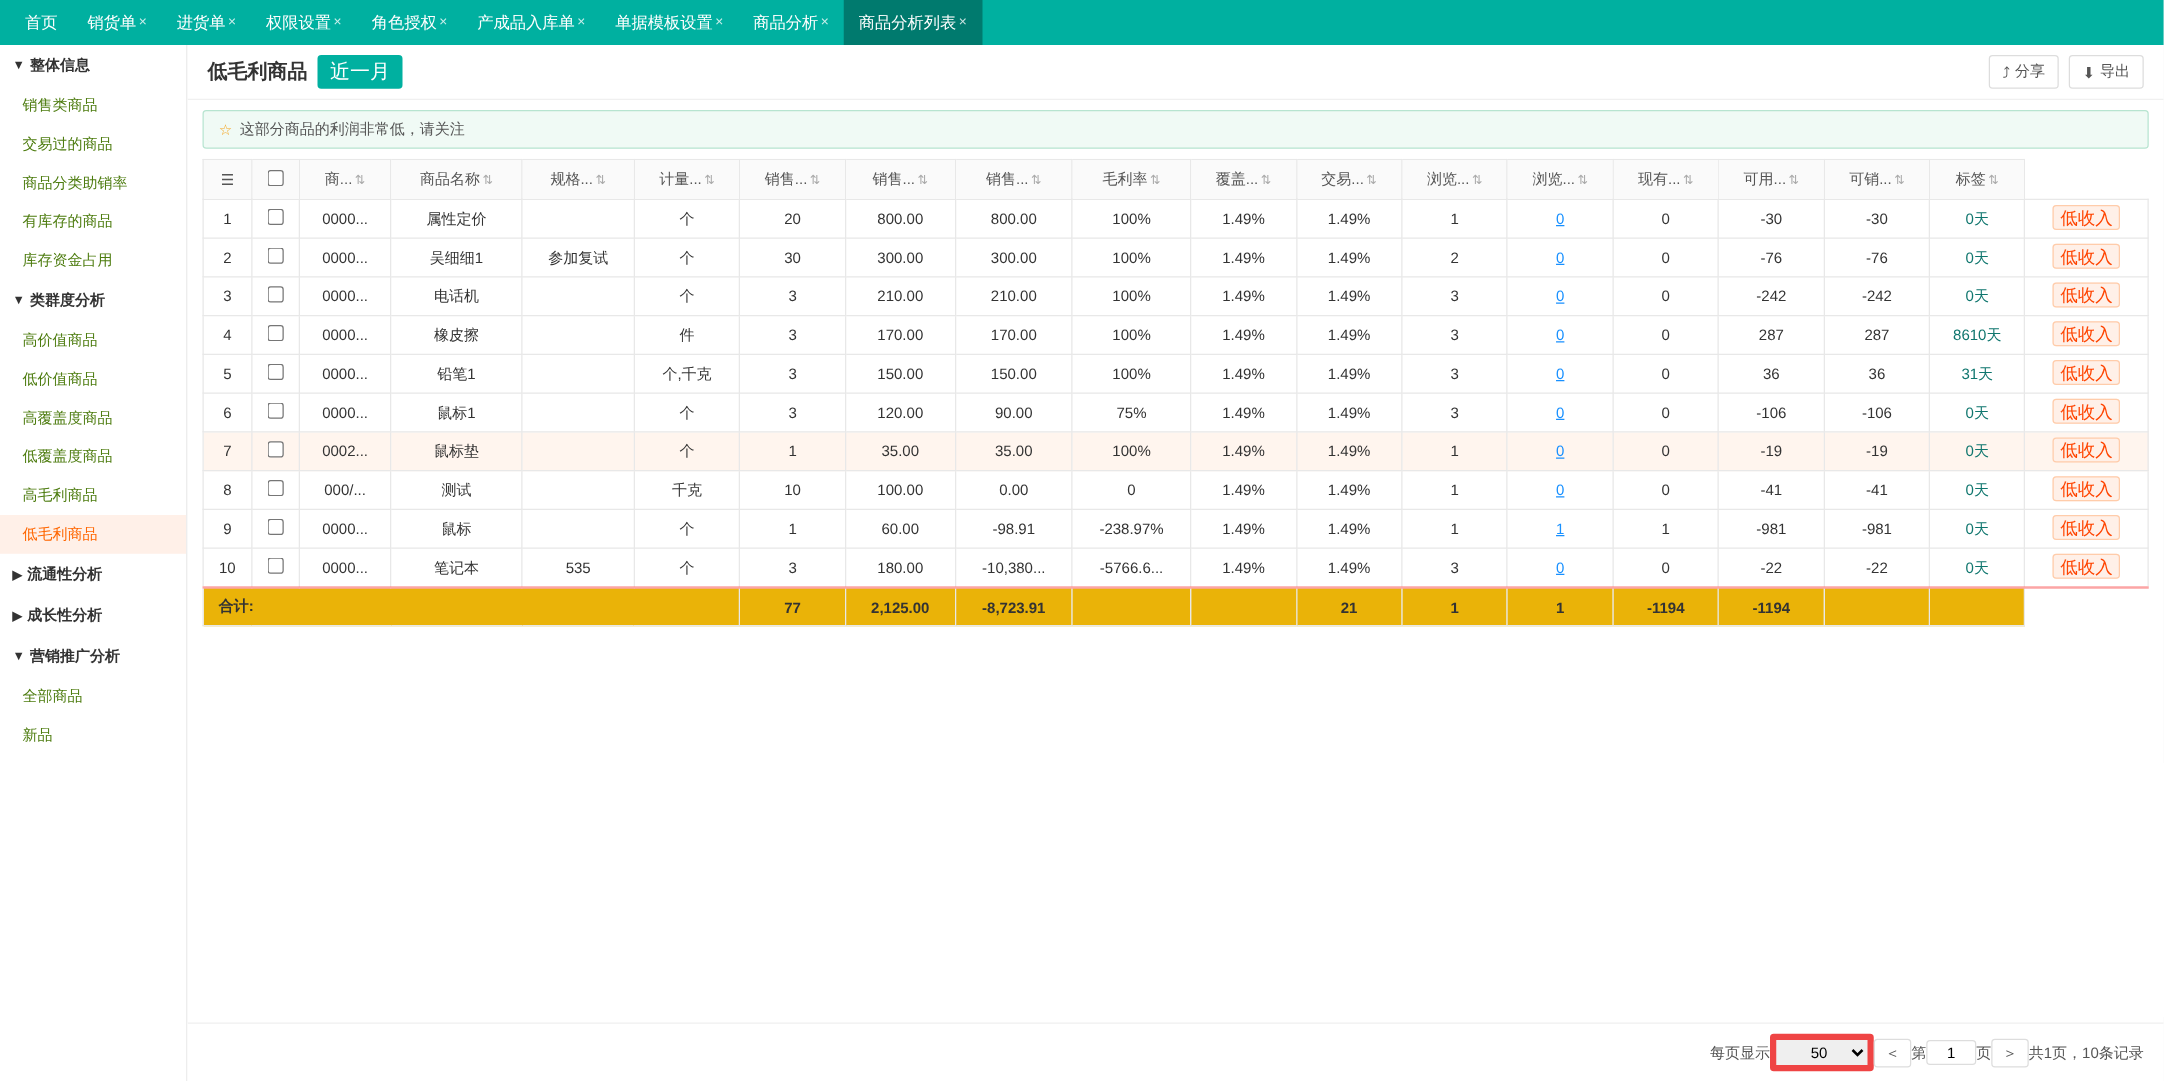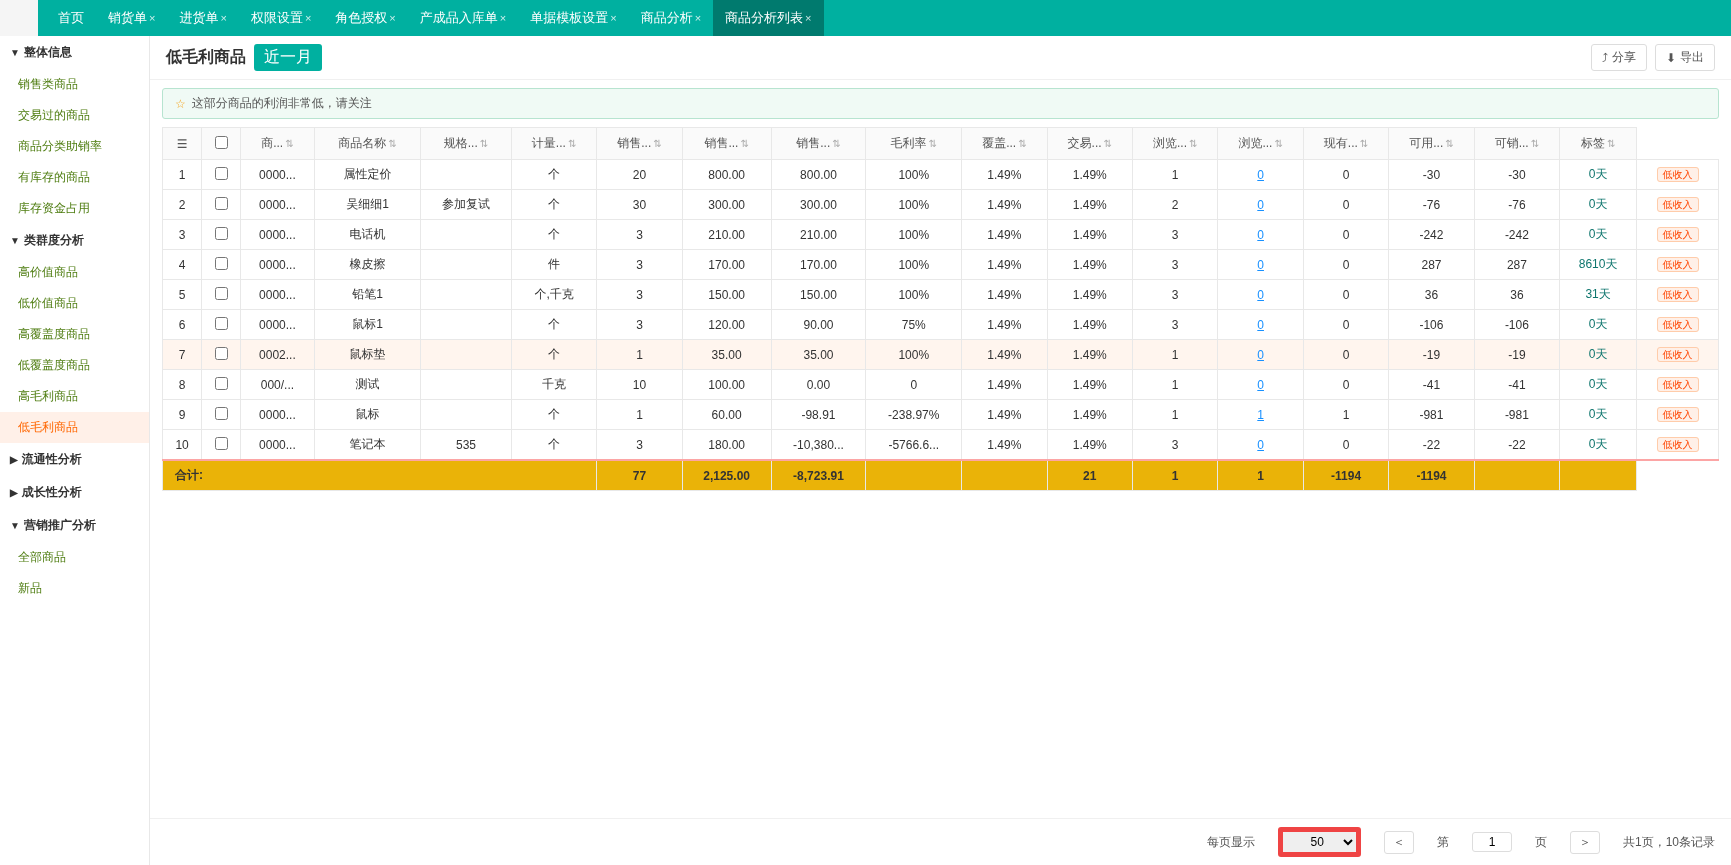--- a/index.html
+++ b/index.html
@@ -1,19 +1,19 @@
 <!DOCTYPE html>
 <html><head>
   <meta charset="utf-8">
   <style>
     * { box-sizing: border-box; margin: 0; padding: 0; font-family: 'Microsoft YaHei', Arial, sans-serif; font-size: 12px; }
     body { background: #f5f5f5; overflow: hidden; width: 1731px; height: 865px; }
     
     
-    .top-nav { background: #00b0a0; display: flex; align-items: center; height: 36px; padding: 0 8px; margin-left: 38px; }
+    .top-nav { background: #00b0a0; display: flex; align-items: center; height: 36px; padding: 0 8px; }
     .top-nav .nav-item { color: #fff; padding: 0 12px; height: 36px; display: flex; align-items: center; cursor: pointer; font-size: 13px; white-space: nowrap; }
     .top-nav .nav-item.active { background: #007a6e; }
     .nav-close { margin-left: 2px; font-size: 11px; opacity: 0.8; }
     
     
     .main-layout { display: flex; height: calc(865px - 36px); }
     
     
     .sidebar { width: 150px; background: #fff; border-right: 1px solid #e8e8e8; overflow-y: auto; flex-shrink: 0; }
     .sidebar-group-title { display: flex; align-items: center; padding: 8px 10px; color: #333; font-weight: bold; cursor: pointer; }
@@ -39,30 +39,30 @@
     
     
     .table-wrapper { flex: 1; overflow: auto; padding: 0 12px; }
     table { width: 100%; border-collapse: collapse; font-size: 12px; }
     thead tr { background: #fafafa; }
     th { border: 1px solid #e8e8e8; padding: 7px 6px; color: #555; font-weight: normal; white-space: nowrap; text-align: center; position: sticky; top: 0; background: #fafafa; z-index: 1; }
     td { border: 1px solid #e8e8e8; padding: 6px 6px; text-align: center; color: #333; white-space: nowrap; }
     tbody tr.selected { background: #fff5ee; }
     .col-sort { display: inline-flex; align-items: center; gap: 2px; cursor: pointer; }
     .sort-icon { color: #aaa; font-size: 10px; }
-    .tag-badge { background: #fff0e8; color: #ff4400; border: 1px solid #ffccaa; border-radius: 3px; padding: 1px 5px; font-size: 10px; }
+    .tag-badge { background: #fff0e8; color: #ff4400; border: 1px solid #ffccaa; border-radius: 3px; padding: 1px 5px; font-size: 14px; }
     .red-text { color: #0f766e; }
     .link-text { color: #1890ff; text-decoration: underline; cursor: pointer; }
     
     
     .total-row { background: #eab308; border-top: 2px solid #fca5a5; }
     .total-row td { font-weight: bold; }
     
     
-    .pagination-bar { padding: 8px 16px; display: flex; align-items: center; justify-content: flex-end; gap: 23px; border-top: 1px solid #f0f0f0; background: #fff; }
+    .pagination-bar { padding: 8px 16px; display: flex; align-items: center; justify-content: flex-end; gap: 0; border-top: 1px solid #f0f0f0; background: #fff; }
     .pagination-bar span { color: #555; }
     .page-size-select { border: 5px solid #ef4444; border-radius: 3px; padding: 2px 16px; text-align: right; }
     .page-btn { border: 1px solid #ddd; background: #fff; border-radius: 3px; padding: 2px 8px; cursor: pointer; color: #555; }
     .page-input { border: 1px solid #ddd; border-radius: 3px; width: 40px; text-align: center; padding: 2px 4px; }
   </style>
 </head>
 <body>
 
 <div class="top-nav">
 

